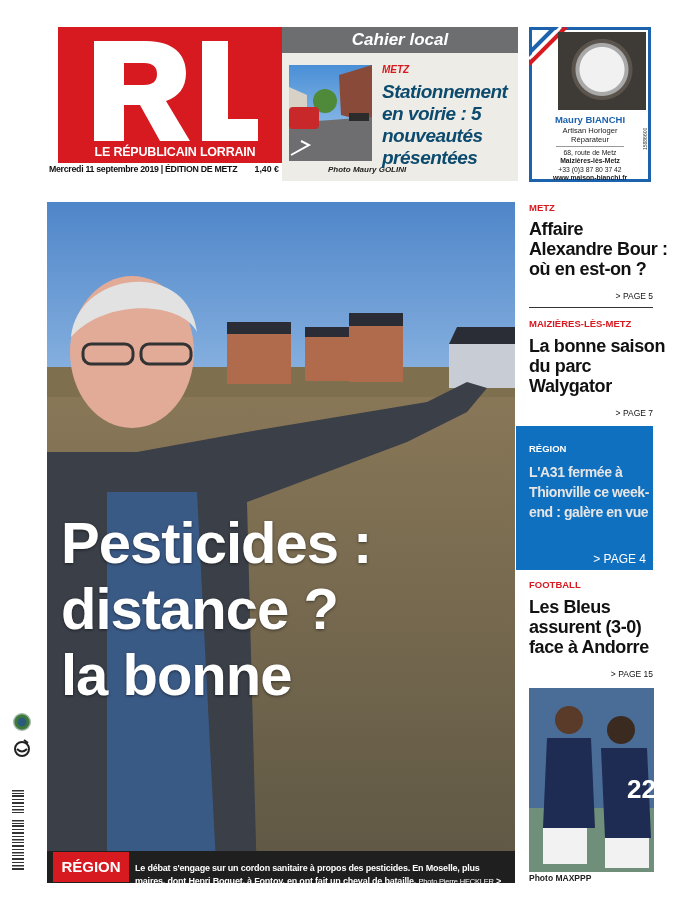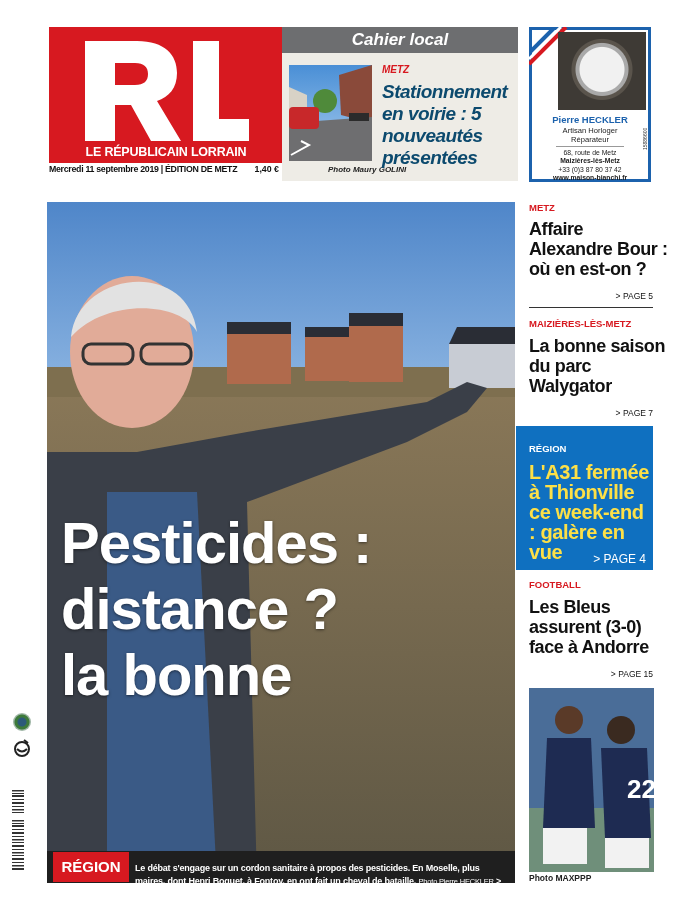--- a/index.html
+++ b/index.html
@@ -1,21 +1,21 @@
 <!DOCTYPE html>
 <html><head>
 <meta charset="utf-8">
 <style>
   html,body{margin:0;padding:0;}
   body{width:700px;height:918px;background:#ffffff;position:relative;overflow:hidden;font-family:"Liberation Sans",sans-serif;}
   .abs{position:absolute;}
   .cond{font-family:"Liberation Sans Narrow","Liberation Sans",sans-serif;font-stretch:condensed;}
 
   
-  #masthead{left:49px;top:27px;width:234px;height:136px;background:#d71920;}
+  #masthead{left:58px;top:27px;width:234px;height:136px;background:#d71920;}
   #logo-r{left:36px;top:14px;}
   #logo-svg{display:block;}
   #paper-name{left:0;top:118px;width:234px;text-align:center;color:#fff;font-weight:bold;font-size:12.5px;letter-spacing:-0.2px;}
   #dateline{left:47px;top:163px;width:234px;height:14px;background:#fff;border-top:0;}
   #date-text{left:2px;top:1px;font-size:8.8px;font-weight:bold;color:#111;letter-spacing:-0.3px;}
   #price{right:2px;top:1px;font-size:8.8px;font-weight:bold;color:#111;}
 
   
   #cahier{left:282px;top:27px;width:236px;height:154px;background:#eeece6;font-style:italic;}
   #cahier-head{left:0;top:0;width:236px;height:26px;background:#6d6e70;color:#fff;font-weight:bold;font-size:17px;text-align:center;line-height:26px;}
@@ -54,21 +54,21 @@
   #rc1-t{left:529px;top:219px;width:140px;}
   #rc1-p{left:529px;top:291px;width:124px;}
   #rc1-r{left:529px;top:307px;width:124px;}
 
   #rc2-k{left:529px;top:318px;}
   #rc2-t{left:529px;top:336px;width:140px;}
   #rc2-p{left:529px;top:408px;width:124px;}
 
   #rc3{left:516px;top:426px;width:137px;height:144px;background:#0f70c0;}
   #rc3-k{left:13px;top:17px;color:#fff;font-size:9.5px;font-weight:bold;}
-  #rc3-t{left:13px;top:36px;width:124px;color:#fde047;font-size:20px;line-height:20px;font-weight:bold;letter-spacing:-0.4px;}
+  #rc3-t{left:13px;top:36px;width:124px;color:#e5e5e5;font-size:14px;line-height:20px;font-weight:bold;letter-spacing:-0.4px;}
   #rc3-p{left:0;top:126px;width:130px;color:#fff;font-size:12px;text-align:right;}
 
   #rc4-k{left:529px;top:579px;}
   #rc4-t{left:529px;top:597px;width:140px;}
   #rc4-p{left:529px;top:669px;width:124px;}
 
   #rc4-photo{left:529px;top:688px;width:125px;height:184px;overflow:hidden;background:#3a5d8a;}
   #rc4-credit{left:529px;top:873px;font-size:8.5px;font-weight:bold;color:#222;}
 
   
@@ -125,21 +125,21 @@
 
 <div id="ad" class="abs">
   <div id="ad-flag" class="abs">
     <svg width="40" height="40" viewBox="0 0 40 40">
       <line x1="0" y1="26" x2="26" y2="0" stroke="#1c62ad" stroke-width="4"></line>
       <line x1="0" y1="32" x2="32" y2="0" stroke="#fff" stroke-width="3"></line>
       <line x1="0" y1="37" x2="37" y2="0" stroke="#d71920" stroke-width="4"></line>
     </svg>
   </div>
   <div id="ad-watch" class="abs"></div>
-  <div id="ad-name" class="abs">Pierre HECKLER</div>
+  <div id="ad-name" class="abs">Maury BIANCHI</div>
   <div id="ad-trade" class="abs">
     <div>Artisan Horloger</div>
     <div>Réparateur</div>
   </div>
   <div id="ad-line" class="abs"></div>
   <div id="ad-addr" class="abs">
     <div>68, route de Metz</div>
     <div style="font-weight:bold">Maizières-lès-Metz</div>
     <div>+33 (0)3 87 80 37 42</div>
     <div style="font-weight:bold">www.maison-bianchi.fr</div>

